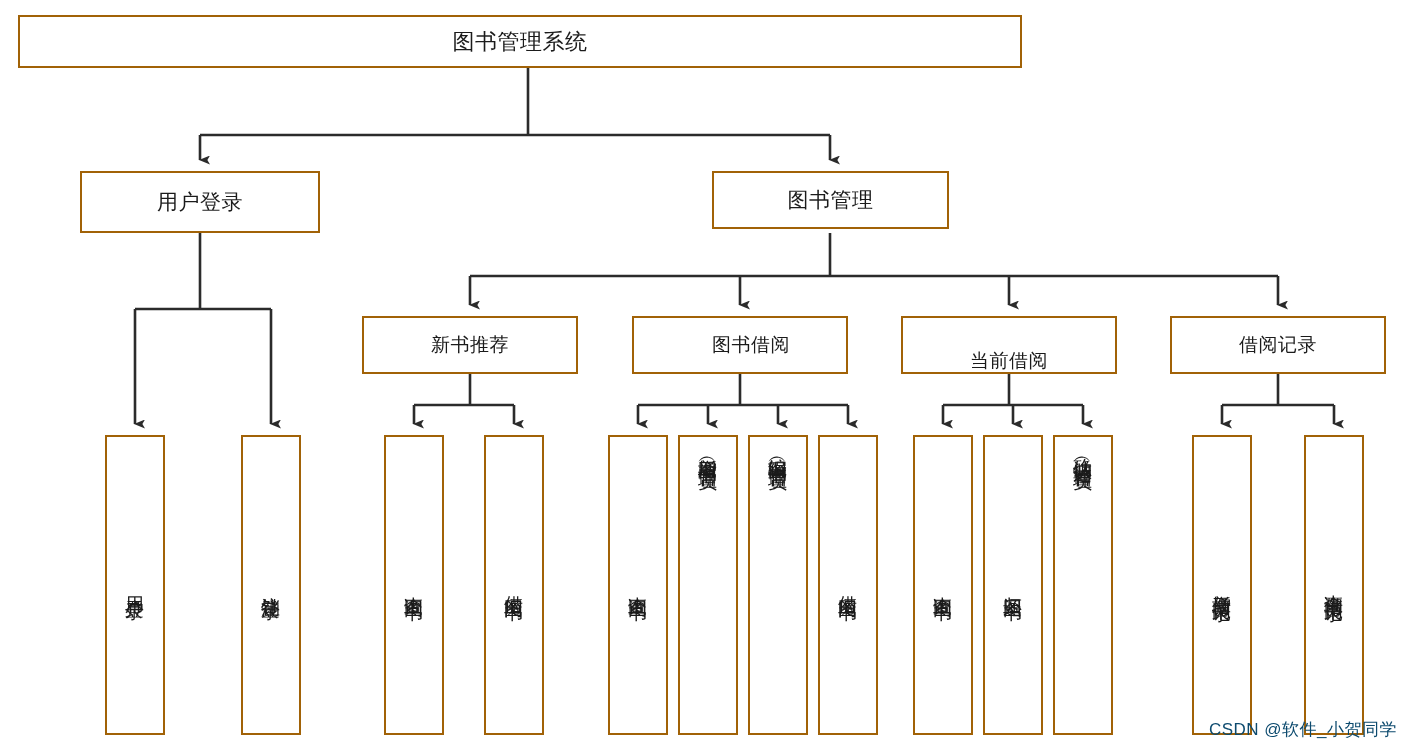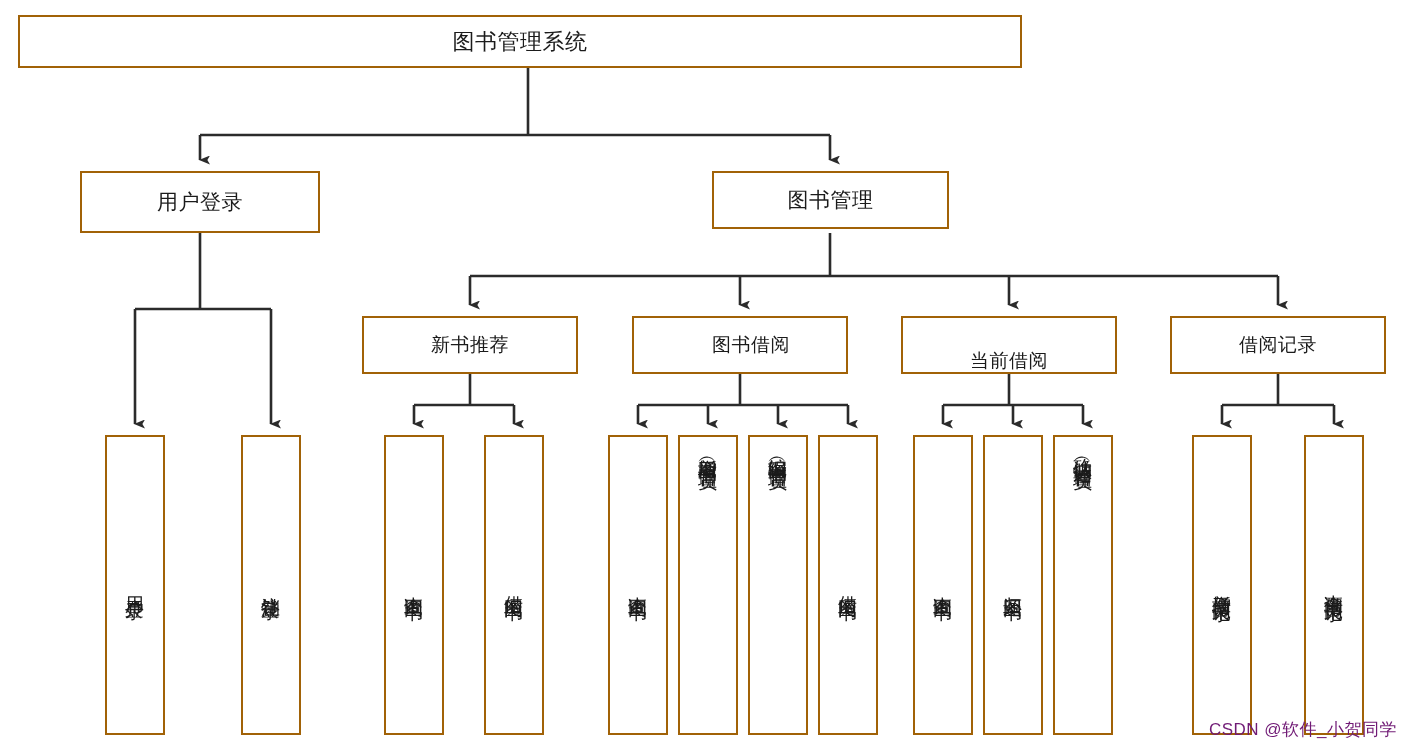--- a/index.html
+++ b/index.html
@@ -71,21 +71,21 @@
   .leaf-inner.align-top {
     align-items: flex-start;
     padding-top: 6px;
     box-sizing: border-box;
   }
   #watermark {
     position: absolute;
     right: 8px;
     bottom: 6px;
     font-size: 17px;
-    color: #701a75;
+    color: #0c4a6e;
     letter-spacing: 0.5px;
     z-index: 6;
     white-space: nowrap;
     font-family: "Liberation Sans", "DejaVu Sans", sans-serif;
   }
 </style>
 </head>
 <body>
 
 <div id="diagram-root">

